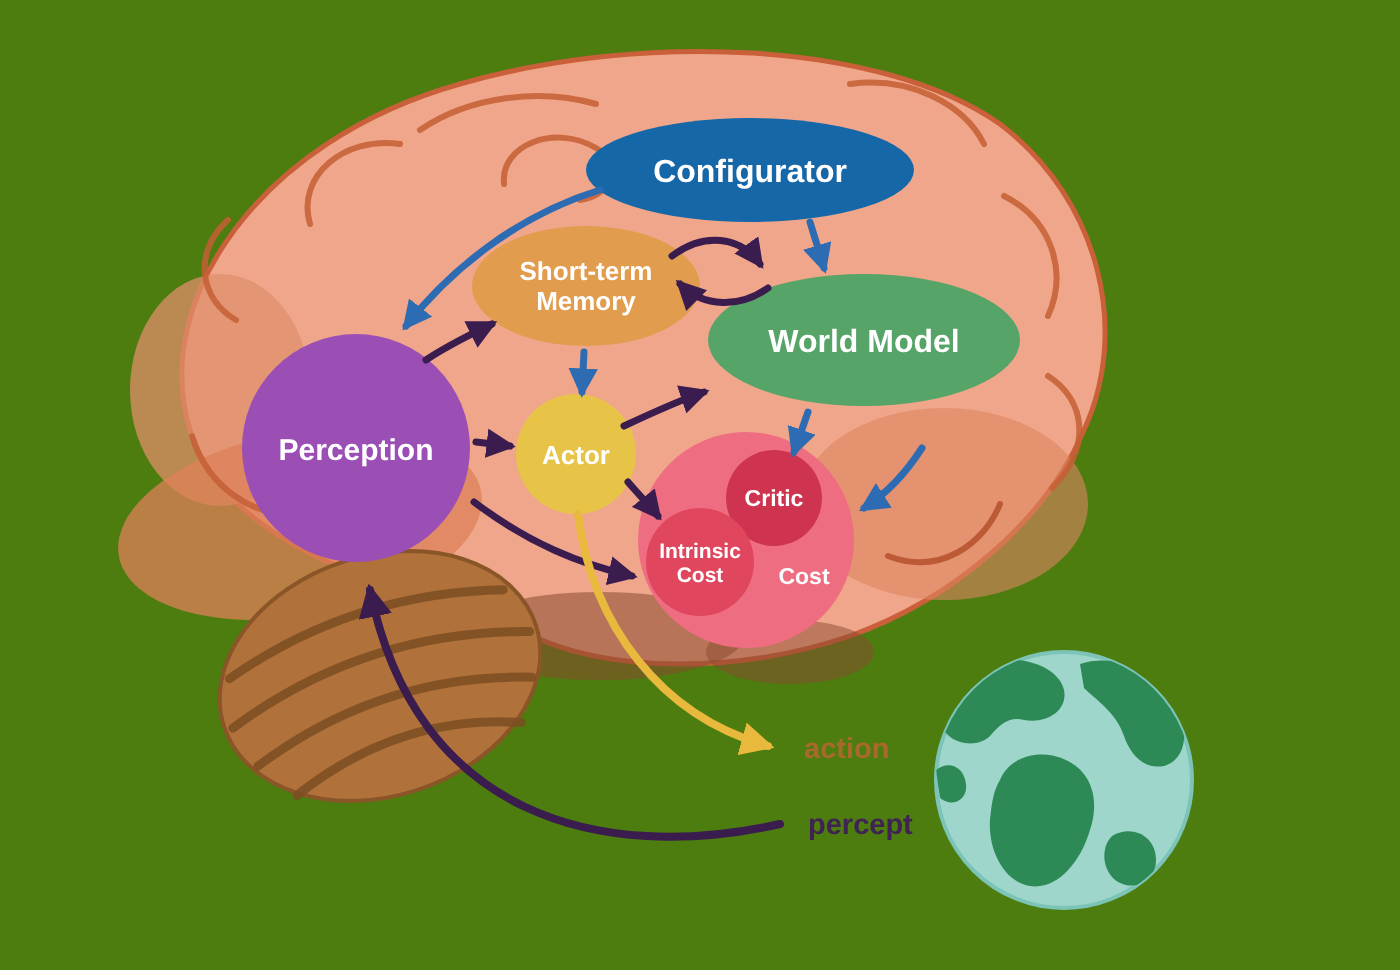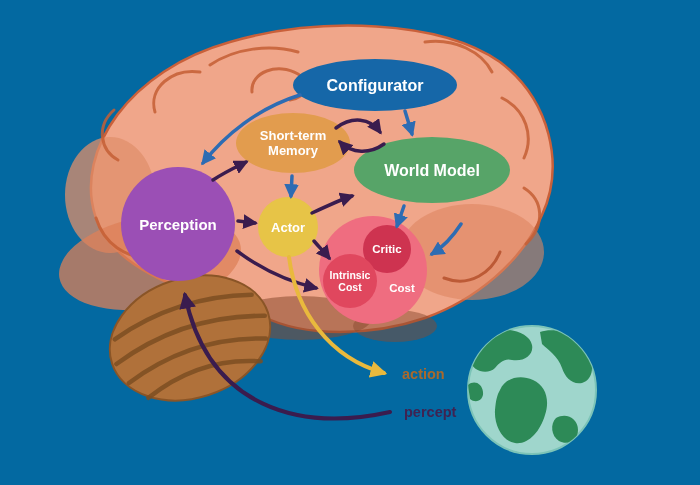--- a/index.html
+++ b/index.html
@@ -1,16 +1,16 @@
 <!DOCTYPE html>
 <html><head>
 <meta charset="utf-8">
 <style>
   html,body{margin:0;padding:0;background:#ffffff;}
-  .canvas{position:relative;width:700px;height:485px;background:#0369a1;overflow:hidden;
+  .canvas{position:relative;width:700px;height:485px;background:#4d7c0f;overflow:hidden;
           font-family:"Liberation Sans",sans-serif;text-decoration:underline;}
   svg{display:block;}
   .node-label{fill:#ffffff;font-weight:600;font-family:"Liberation Sans",sans-serif;}
   .io-label{font-weight:600;font-family:"Liberation Sans",sans-serif;}
   .arrow{fill:none;stroke-linecap:round;}
 </style>
 </head>
 <body>
 
 <div class="canvas">

